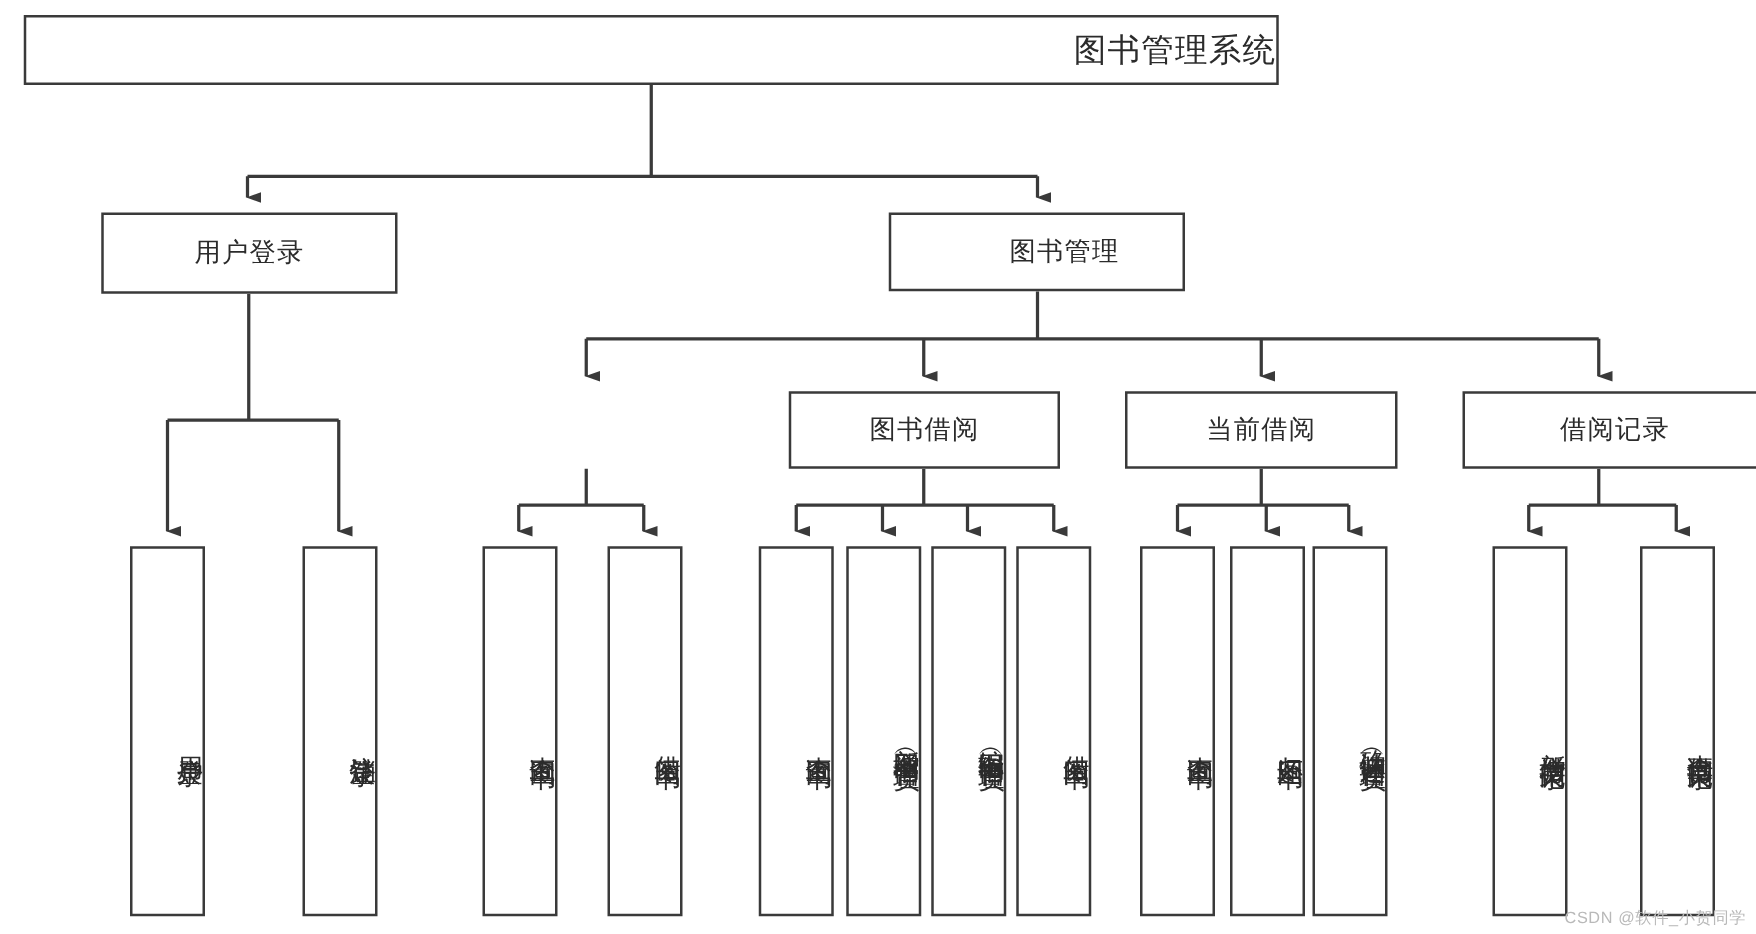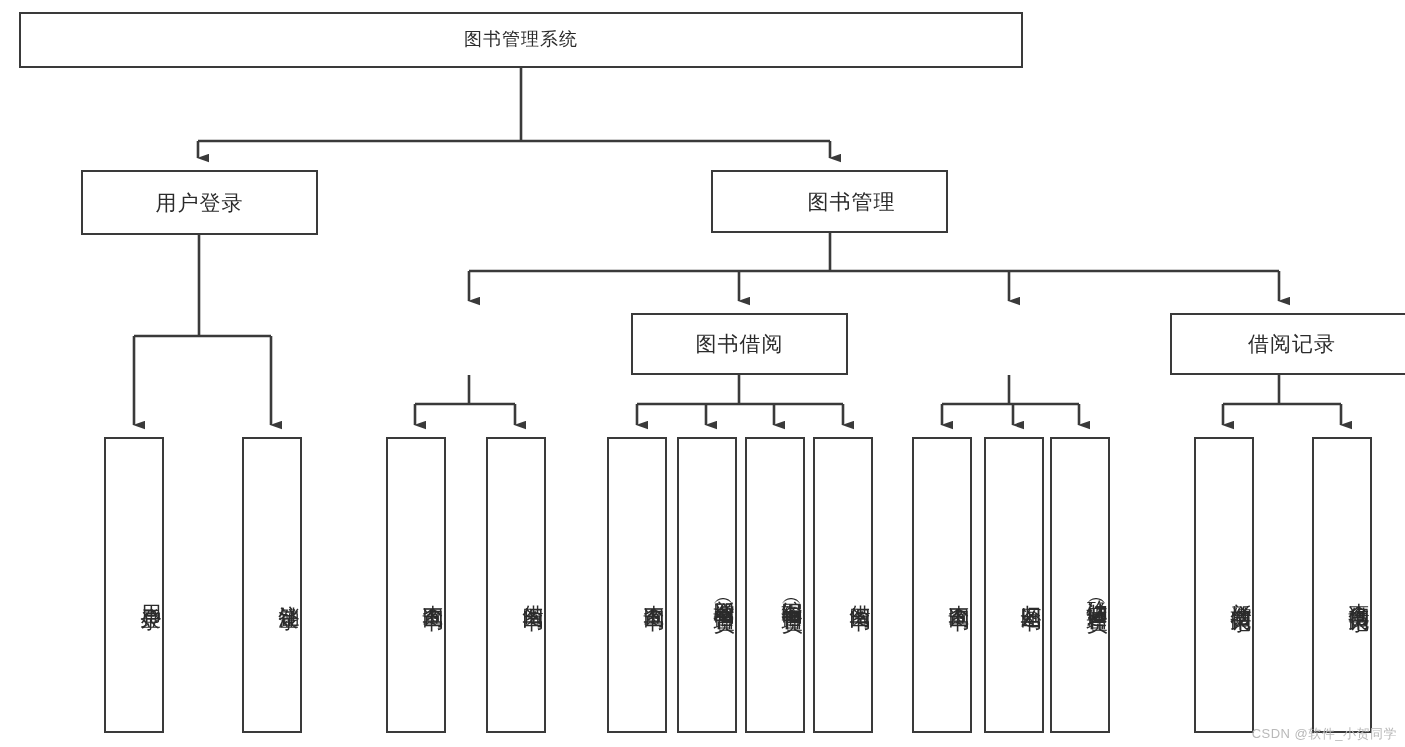--- a/index.html
+++ b/index.html
@@ -34,21 +34,22 @@
     align-items: center;
     justify-content: center;
     color: #2b2b2b;
   }
   .node-h {
     font-size: 21px;
     letter-spacing: 1px;
     line-height: 1.1;
   }
   .node-root {
-    font-size: 18px;
+    font-size: 26px;
+    justify-content: flex-end;
   }
   .node-v {
     writing-mode: vertical-rl;
     text-orientation: upright;
     font-size: 21px;
     letter-spacing: 2px;
     align-items: flex-start;
     justify-content: center;
     padding-top: 14px;
     line-height: 1.05;
@@ -130,20 +131,23 @@
   <div class="node node-h" style="left:81px; top:170px; width:237px; height:65px;">
     <span>用户登录</span>
   </div>
   <div class="node node-h" style="left:711px; top:170px; width:237px; height:63px;padding-left:44px;">
     <span>图书管理</span>
   </div>
 
   <div class="node node-h" style="left:631px; top:313px; width:217px; height:62px;justify-content:center;">
     <span>图书借阅</span>
   </div>
+  <div class="node node-h" style="left:900px; top:313px; width:218px; height:62px;">
+    <span>当前借阅</span>
+  </div>
   <div class="node node-h" style="left:1170px; top:313px; width:244px; height:62px;">
     <span>借阅记录</span>
   </div>
 
   <div class="node node-v" style="left:104px; top:437px; width:60px; height:296px;">
     <span>用户登录</span>
   </div>
   <div class="node node-v" style="left:242px; top:437px; width:60px; height:296px;">
     <span>注销登录</span>
   </div>

